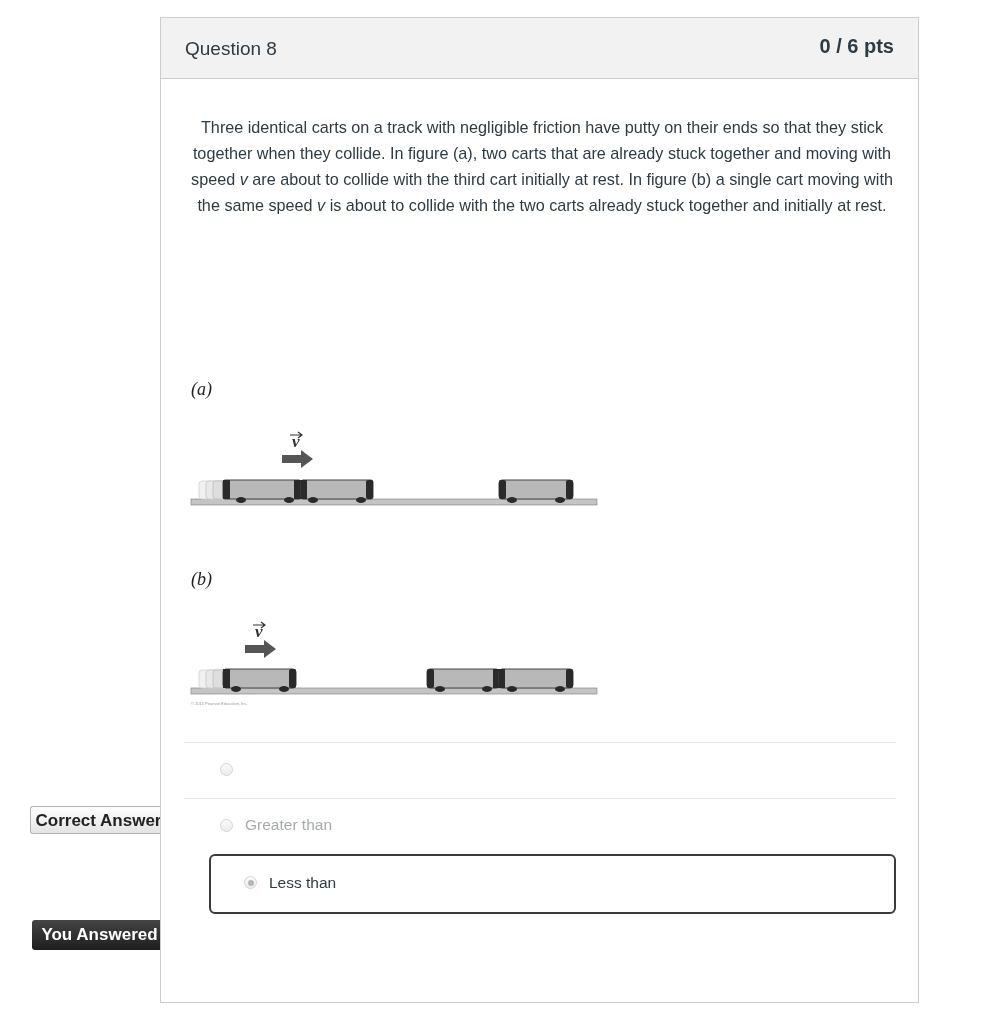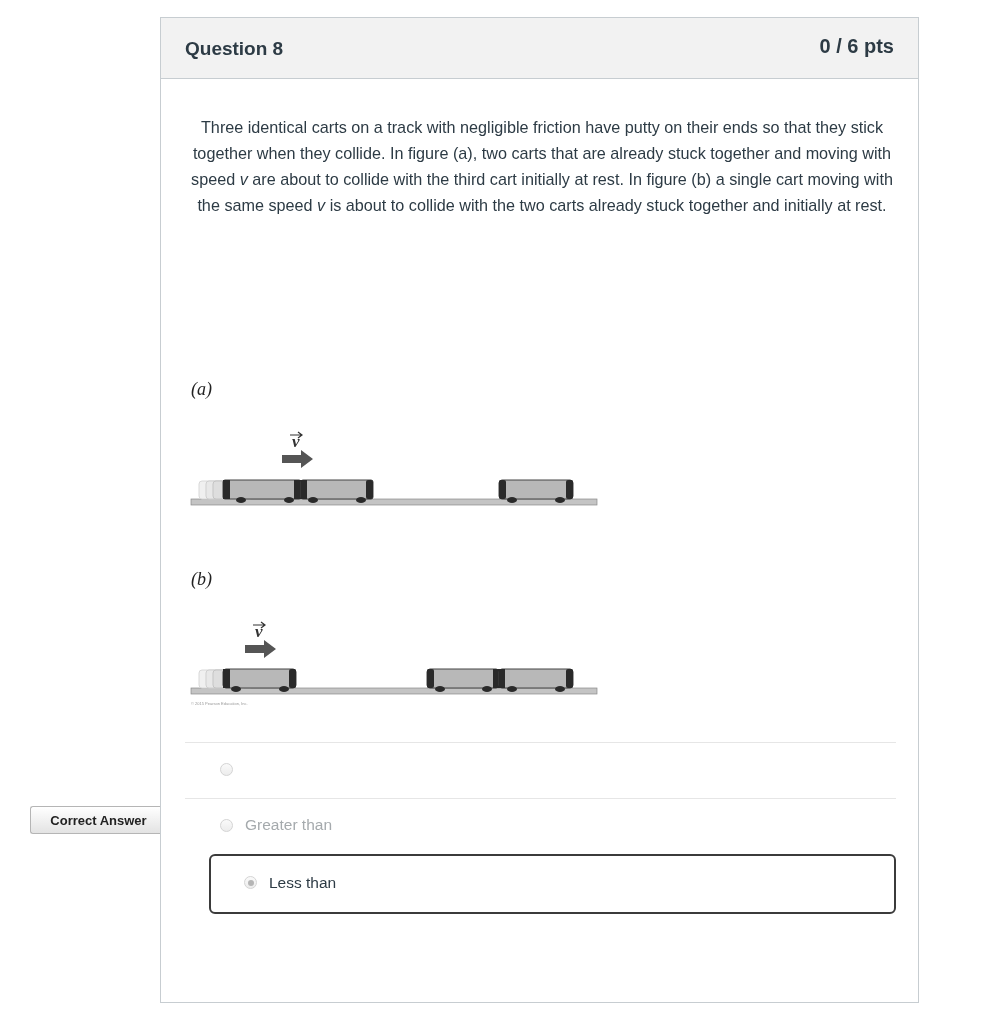--- a/index.html
+++ b/index.html
@@ -28,21 +28,21 @@
     height: 60px;
     background: #f2f2f2;
     border-bottom: 1px solid #c7cdd1;
     position: relative;
   }
   .question-title {
     position: absolute;
     left: 24px;
     top: 20px;
     font-size: 19px;
-    font-weight: bold;
+    font-weight: normal;
     color: #2d3b45;
   }
   .question-points {
     position: absolute;
     right: 24px;
     top: 17px;
     font-size: 20px;
     font-weight: bold;
     color: #2d3b45;
   }
@@ -103,21 +103,21 @@
     left: 60px;
     top: 17px;
     font-size: 15.5px;
   }
   .answer.muted .label { color: #a5aaad; }
   .answer.normal .label { color: #2d3b45; }
 
   .tag {
     position: absolute;
     height: 30px;
-    font-size: 13px;
+    font-size: 17px;
     font-weight: bold;
     line-height: 28px;
     box-sizing: border-box;
   }
   .tag-correct {
     left: 30px;
     top: 806px;
     width: 150px;
     color: #222;
   }
@@ -158,20 +158,26 @@
       <defs>
           <linearGradient id="gc" x1="0" y1="0" x2="0" y2="1">
             <stop offset="0" stop-color="#ffffff"></stop>
             <stop offset="1" stop-color="#e3e3e3"></stop>
           </linearGradient>
         </defs>
       <path d="M0,0.5 L3,0.5 L15,14 L3,27.5 L0,27.5 Z" fill="url(#gc)" stroke="#b5b5b5" stroke-width="1"></path>
     </svg>
   </div>
 
+  <div class="tag tag-youanswered">
+    <div class="body">You Answered</div>
+    <svg style="position:absolute;left:134px;top:0;" width="16" height="30">
+      <path d="M0,0 L3,0 L15,15 L3,30 L0,30 Z" fill="#2a2a2a"></path>
+    </svg>
+  </div>
 
   <div class="question-card">
     <div class="question-header">
       <div class="question-title">Question 8</div>
       <div class="question-points">0 / 6 pts</div>
     </div>
 
     <div class="question-body">
       <p>
         <span id="p1">Three identical carts on a track with negligible friction have putty on their ends so that they stick together when they collide. In figure (a), two carts that are already stuck together and moving with speed <i>v</i> are about to collide with the third cart initially at rest.  In figure (b) a single cart moving with the same speed <i>v</i> is about to collide with the two carts already stuck together and initially at rest.</span>

